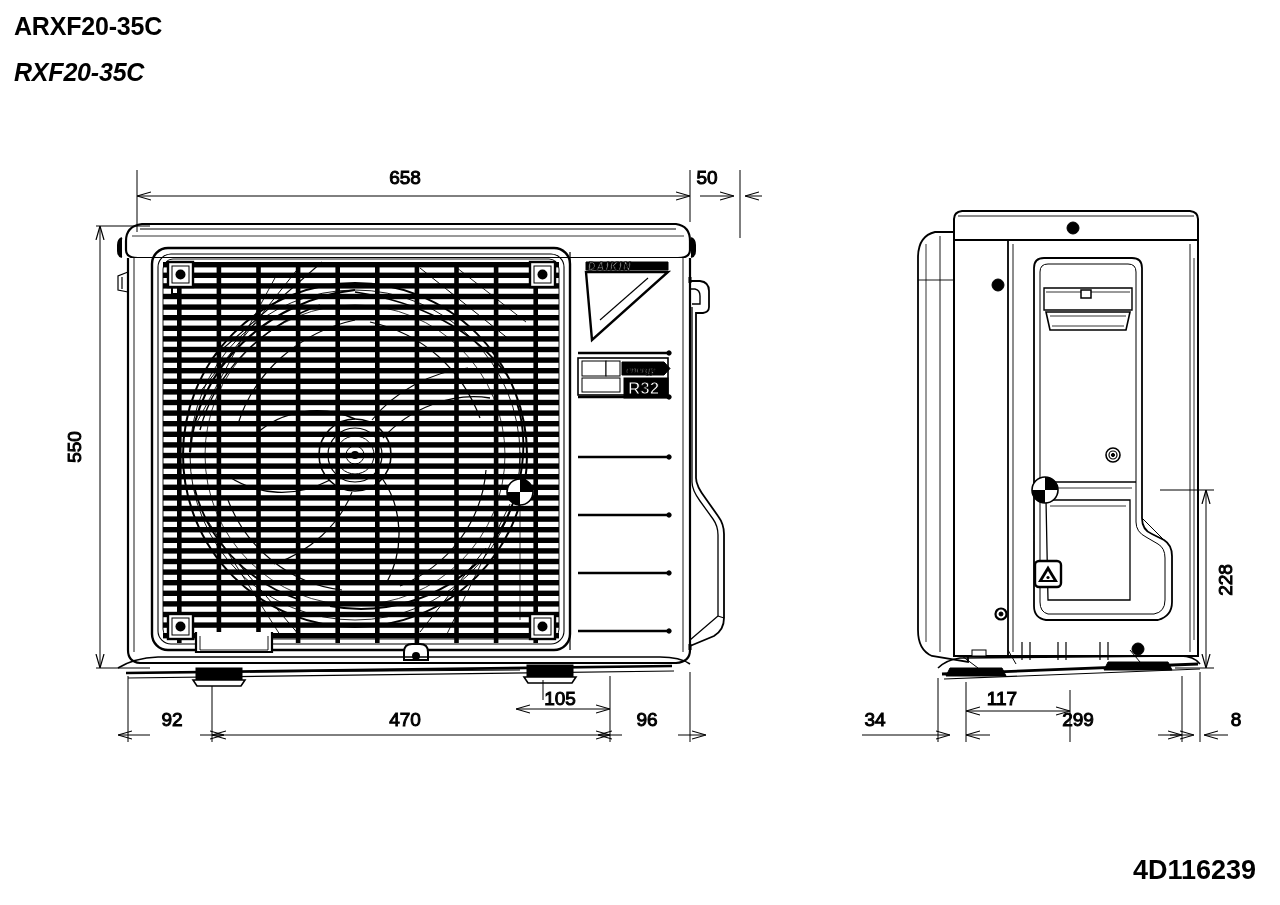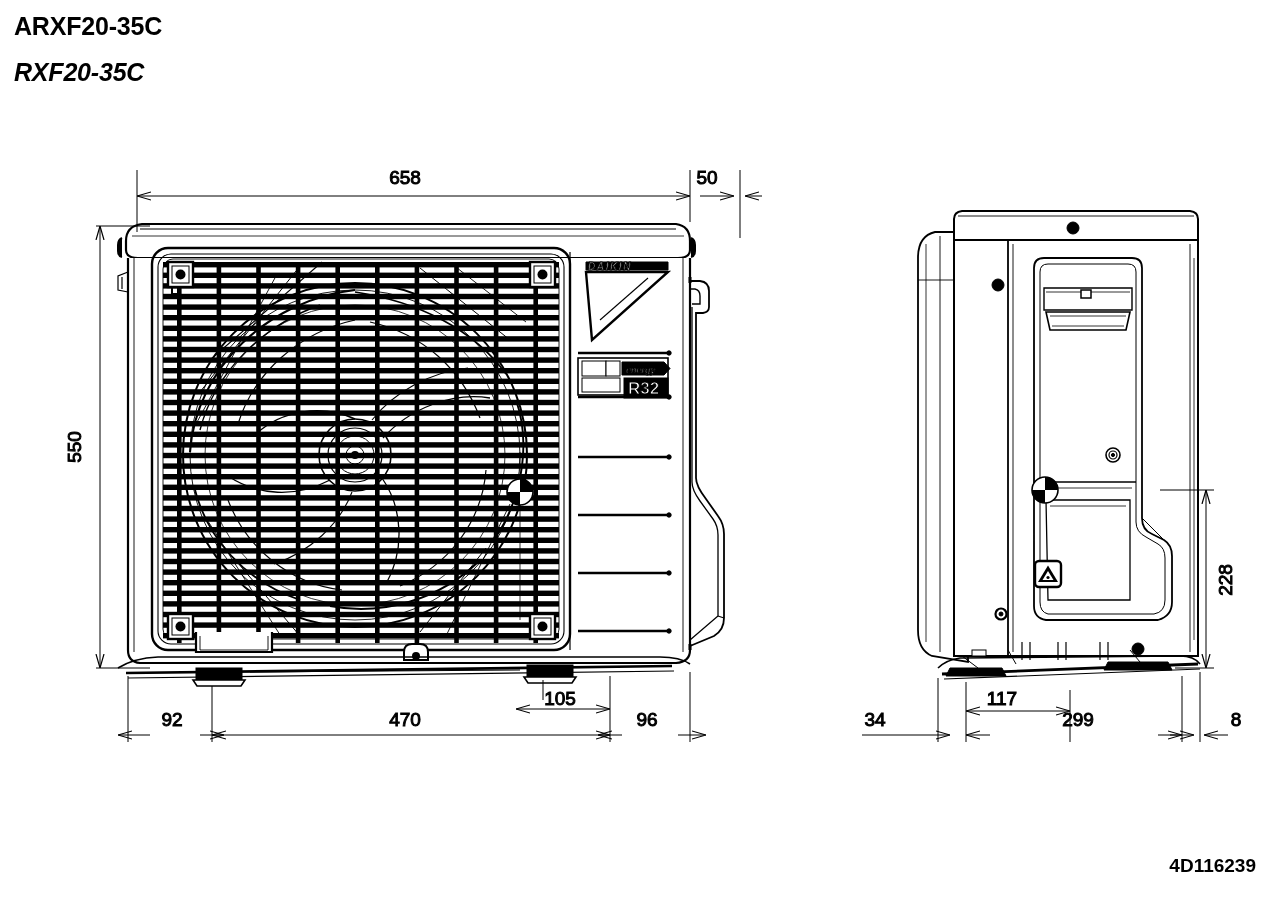--- a/index.html
+++ b/index.html
@@ -25,21 +25,21 @@
     white-space: nowrap;
   }
   #title-1 { top: 12px; }
   #title-2 { top: 58px; font-style: italic; }
 
   #drawing-number {
     position: absolute;
     right: 24px;
     top: 855px;
     font-weight: bold;
-    font-size: 19px;
+    font-size: 27px;
     color: #000;
     letter-spacing: 0px;
   }
 
   #svg-drawing {
     position: absolute;
     left: 0; top: 0;
     width: 1280px; height: 905px;
   }
   text.dim {

